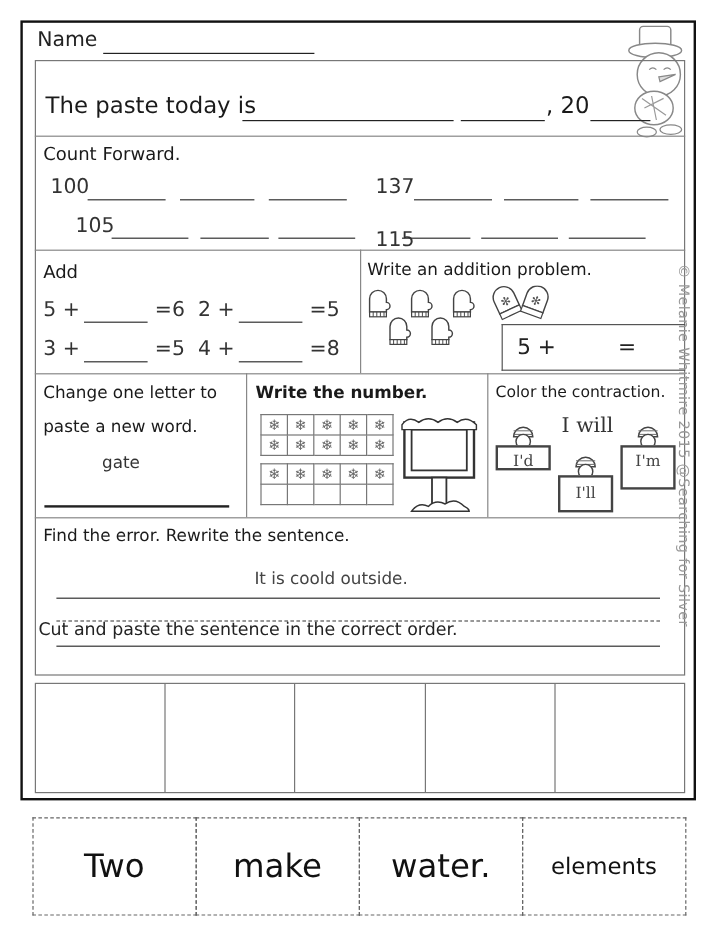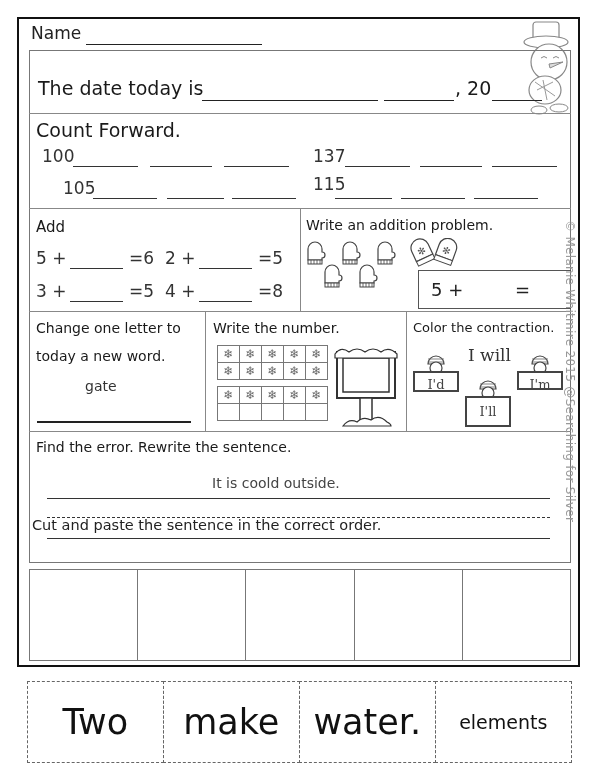--- a/index.html
+++ b/index.html
@@ -24,21 +24,21 @@
       position: absolute; left: 29px; top: 50px; width: 542px; height: 513px;
       border: 1px solid #777; box-sizing: border-box;
     }
 
     .date-text { left: 38px; top: 77px; font-size: 19px; }
     .date-blank1 { left: 202px; top: 100px; width: 176px; border-bottom: 1.5px solid #222; }
     .date-blank2 { left: 384px; top: 100px; width: 70px; border-bottom: 1.5px solid #222; }
     .date-comma { left: 455px; top: 77px; font-size: 19px; }
     .date-blank3 { left: 492px; top: 100px; width: 50px; border-bottom: 1.5px solid #222; }
 
-    .count-title { left: 36px; top: 119px; font-size: 19px; }
+    .count-title { left: 36px; top: 119px; font-size: 15px; }
     .cnt-num { font-size: 17px; color: #333; }
     .cnt-blank { position: absolute; height: 0; border-bottom: 1.3px solid #333; }
 
     .add-title { left: 36px; top: 218px; font-size: 15px; }
     .eq { font-size: 17px; color: #333; }
 
     .sec-title { font-size: 14px; }
 
     .mitten { position: absolute; }
     .answer-box {
@@ -68,21 +68,21 @@
 
     .paste-grid { position: absolute; left: 29px; top: 569px; width: 542px; height: 92px;
       border: 1px solid #777; box-sizing: border-box; display: flex; }
     .paste-cell { flex: 1; border-right: 1px solid #777; }
     .paste-cell:last-child { border-right: none; }
 
     .cut-row { position: absolute; left: 28px; top: 681px; width: 544px; height: 82px; display: flex; }
     .cut-card {
       flex: 1; border: 1.5px dashed #666; margin-left: -1.5px;
       display: flex; align-items: center; justify-content: center;
-      font-size: 35px; color: #111;
+      font-size: 27px; color: #111;
     }
     .cut-card.small { font-size: 19px; }
   </style>
 </head>
 <body>
 
 <div class="outer"></div>
 
 <div class="txt name-label">Name</div>
 <div class="abs name-line"></div>
@@ -94,21 +94,21 @@
   <path d="M34 46 L48 44 L35 50 Z" fill="#ddd" stroke="#888" stroke-width="1"></path>
   <path d="M26 40 q3 -3 6 0 M38 40 q3 -3 6 0" fill="none" stroke="#888" stroke-width="1"></path>
   <ellipse cx="30" cy="72" rx="16" ry="14" fill="#fff" stroke="#888" stroke-width="1.2"></ellipse>
   <path d="M20 64 l20 14 M22 72 l16 -8 M28 62 l4 20" stroke="#999" stroke-width="1"></path>
   <ellipse cx="24" cy="92" rx="8" ry="4" fill="#fff" stroke="#888" stroke-width="1"></ellipse>
   <ellipse cx="44" cy="90" rx="9" ry="4" fill="#fff" stroke="#888" stroke-width="1"></ellipse>
 </svg>
 
 <div class="inner"></div>
 
-<div class="txt date-text">The date today is</div>
+<div class="txt date-text">The paste today is</div>
 <div class="abs date-blank1"></div>
 <div class="abs date-blank2"></div>
 <div class="txt date-comma"><span>,</span> <span>20</span></div>
 <div class="abs date-blank3"></div>
 
 <div class="line-gray" style="left:29px; top:113px; width:542px; height:1px;"></div>
 
 <div class="txt count-title">Count Forward.</div>
 
 <div class="txt cnt-num" style="left:42px; top:146px;">100</div>
@@ -119,21 +119,21 @@
 <div class="txt cnt-num" style="left:313px; top:146px;">137</div>
 <div class="cnt-blank" style="left:345px; top:166px; width:65px;"></div>
 <div class="cnt-blank" style="left:420px; top:166px; width:62px;"></div>
 <div class="cnt-blank" style="left:492px; top:166px; width:65px;"></div>
 
 <div class="txt cnt-num" style="left:63px; top:178px;">105</div>
 <div class="cnt-blank" style="left:93px; top:198px; width:64px;"></div>
 <div class="cnt-blank" style="left:167px; top:198px; width:57px;"></div>
 <div class="cnt-blank" style="left:232px; top:198px; width:64px;"></div>
 
-<div class="txt cnt-num" style="left:313px; top:174px;">115</div>
+<div class="txt cnt-num" style="left:313px; top:190px;">115</div>
 <div class="cnt-blank" style="left:335px; top:198px; width:57px;"></div>
 <div class="cnt-blank" style="left:401px; top:198px; width:64px;"></div>
 <div class="cnt-blank" style="left:474px; top:198px; width:64px;"></div>
 
 <div class="line-gray" style="left:29px; top:208px; width:542px; height:1px;"></div>
 
 <div class="txt add-title">Add</div>
 
 <div class="txt eq" style="left:36px; top:248px;">5 +</div>
 <div class="cnt-blank" style="left:70px; top:268px; width:53px;"></div>
@@ -195,27 +195,27 @@
 </svg>
 
 <div class="answer-box">
   <span class="txt" style="left:12px; top:8px; font-size:18px; color:#222;">5 +</span>
   <span class="txt" style="left:96px; top:8px; font-size:18px; color:#222;">=</span>
 </div>
 
 <div class="line-gray" style="left:29px; top:311px; width:542px; height:1px;"></div>
 
 <div class="txt sec-title" style="left:36px; top:320px;">Change one letter to</div>
-<div class="txt sec-title" style="left:36px; top:348px;">today a new word.</div>
+<div class="txt sec-title" style="left:36px; top:348px;">paste a new word.</div>
 <div class="txt" style="left:85px; top:378px; font-size:14px; color:#333;">gate</div>
 <div class="abs" style="left:37px; top:421px; width:154px; border-bottom:2px solid #222;"></div>
 
 <div class="line-gray" style="left:205px; top:311px; width:1px; height:120px;"></div>
 
-<div class="txt sec-title" style="left:213px; top:320px;">Write the number.</div>
+<div class="txt sec-title" style="left:213px; top:320px;font-weight:bold;">Write the number.</div>
 
 <table class="ten-frame" style="left:217px; top:345px;">
   <tbody>
       <tr>
     <td>❄</td>
     <td>❄</td>
     <td>❄</td>
     <td>❄</td>
     <td>❄</td>
   </tr>
@@ -278,21 +278,21 @@
 </svg>
 <div class="sign" style="left:465px; top:396px; width:46px; height:31px; line-height:27px;">I'll</div>
 
 <svg class="snowhead" style="left:527px; top:352px;" width="26" height="24" viewBox="0 0 26 24">
   <path d="M5 12 a8 8 0 0 1 16 0 z" fill="#fff" stroke="#444" stroke-width="1.2"></path>
   <path d="M5 10 h16 M5 7 h16" stroke="#666" stroke-width="0.8"></path>
   <circle cx="13" cy="16" r="6" fill="#fff" stroke="#444" stroke-width="1.2"></circle>
   <circle cx="4" cy="22" r="2.5" fill="#fff" stroke="#444"></circle>
     <circle cx="22" cy="22" r="2.5" fill="#fff" stroke="#444"></circle>
 </svg>
-<div class="sign" style="left:517px; top:371px; width:46px; height:19px; line-height:23px;">I'm</div>
+<div class="sign" style="left:517px; top:371px; width:46px; height:37px; line-height:23px;">I'm</div>
 
 <div class="line-gray" style="left:29px; top:431px; width:542px; height:1px;"></div>
 
 <div class="txt sec-title" style="left:36px; top:439px;">Find the error. Rewrite the sentence.</div>
 <div class="txt" style="left:212px; top:475px; font-size:14px; color:#444;">It is coold outside.</div>
 
 <div class="write-line" style="left:47px; top:498px; width:503px; border-bottom:1.3px solid #333;"></div>
 <div class="write-line" style="left:47px; top:517px; width:503px; border-bottom:1.3px dashed #333;"></div>
 <div class="write-line" style="left:47px; top:538px; width:503px; border-bottom:1.3px solid #333;"></div>
 

